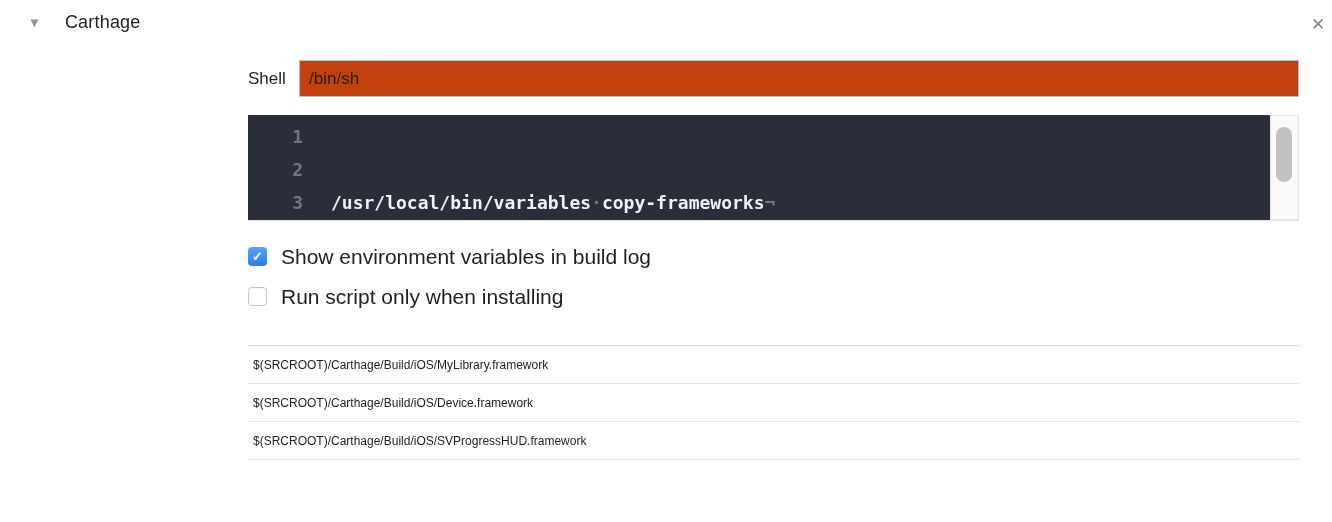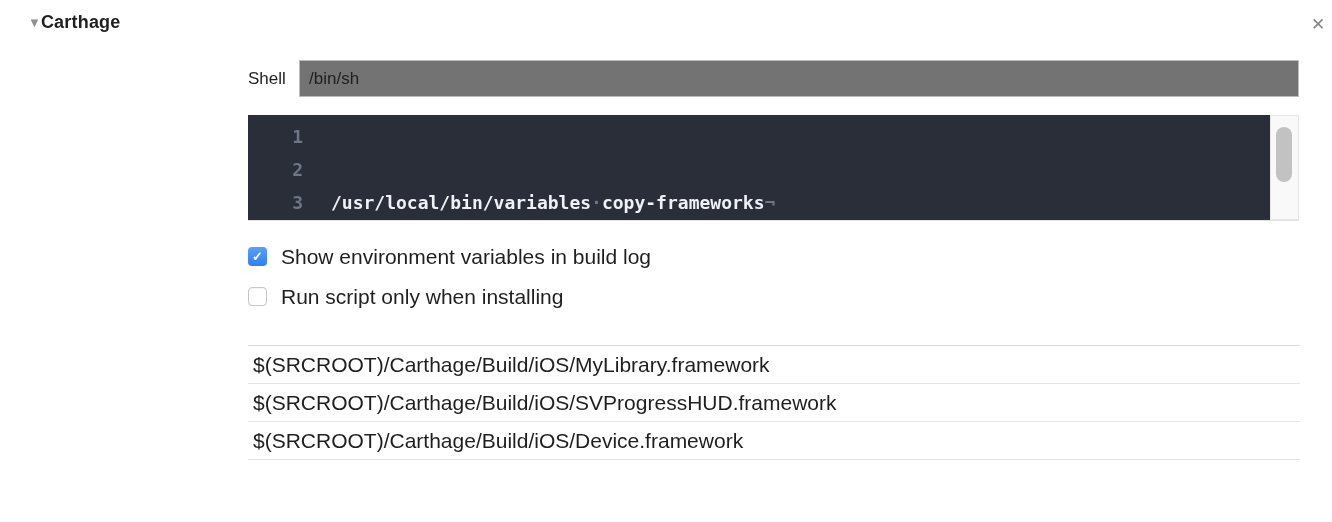--- a/index.html
+++ b/index.html
@@ -16,34 +16,34 @@
     --icon-gray:#8e8e93;
   }
   *{margin:0;padding:0;box-sizing:border-box;}
   html,body{width:1332px;height:522px;background:#ffffff;overflow:hidden;
     font-family:"Liberation Sans",sans-serif;color:var(--dark-text);}
   .phase{position:relative;width:1332px;height:522px;}
 
   
   .phase-header{position:absolute;left:28px;top:12px;display:flex;align-items:center;}
   .disclosure{font-size:13px;color:var(--icon-gray);cursor:default;line-height:1;}
-  .phase-title{font-size:18px;font-weight:bold;margin-left:0;letter-spacing:.2px;}
+  .phase-title{font-size:18px;font-weight:normal;margin-left:24px;letter-spacing:.2px;}
   .close-btn{position:absolute;right:2px;top:12px;width:24px;height:24px;
     display:flex;align-items:center;justify-content:center;
     font-size:17px;color:#878787;background:none;border:none;font-family:inherit;}
 
   
   .content{position:absolute;left:248px;top:60px;width:1051px;}
 
   
   .shell-row{display:flex;align-items:center;height:37px;}
   .shell-label{font-size:17px;width:51px;flex:0 0 51px;}
   .shell-input{flex:1;height:37px;border:1px solid var(--field-border);
     font-family:"Liberation Sans",sans-serif;font-size:17px;color:var(--dark-text);
-    padding:8px 9px;outline:none;background:#737373;}
+    padding:8px 9px;outline:none;background:#c2410c;}
 
   
   .editor{margin-top:18px;height:105px;display:flex;box-shadow:0 1px 0 #e2e2e2;}
   .editor-dark{flex:1;display:flex;background:var(--editor-background);
     font-family:"DejaVu Sans Mono","Liberation Mono",monospace;
     font-size:18px;font-weight:bold;line-height:33px;padding-top:5px;overflow:hidden;}
   .gutter{width:55px;text-align:right;color:var(--editor-muted);flex:0 0 55px;}
   .code-pane{flex:1;padding-left:28px;color:var(--editor-text);white-space:pre;}
   .glyph-muted{color:var(--editor-muted);}
   .scroll-track{flex:0 0 29px;background:#f9f9f9;border:1px solid #e6e6e6;position:relative;}
@@ -61,21 +61,21 @@
   .checkbox.unchecked{background:#ffffff;border:1px solid #c6c6c6;
     box-shadow:inset 0 1px 1px rgba(0,0,0,.05);}
   .option-label{font-size:21px;margin-left:14px;}
 
   
   .files-table{margin-top:39px;width:1052px;border-top:1px solid var(--table-border);}
   .files-header{height:43px;display:flex;align-items:center;padding-left:10px;
     color:var(--muted-text);font-size:16.5px;
     border-bottom:1px solid var(--table-border);border-right:1px solid var(--table-border);}
   .file-row{height:38px;display:flex;align-items:center;padding-left:5px;
-    font-size:21px;color:var(--dark-text);border-bottom:1px solid var(--row-border);text-align:right;}
+    font-size:12px;color:var(--dark-text);border-bottom:1px solid var(--row-border);text-align:right;}
 </style>
 </head>
 <body>
 
 <div class="phase">
 
   <div class="phase-header">
     <span class="disclosure">▼</span>
     <span class="phase-title">Carthage</span>
   </div>
@@ -112,18 +112,18 @@
         <span class="option-label">Show environment variables in build log</span>
       </div>
       <div class="option-row">
         <span class="checkbox unchecked"></span>
         <span class="option-label">Run script only when installing</span>
       </div>
     </div>
 
     <div class="files-table">
       <div class="file-row">$(SRCROOT)/Carthage/Build/iOS/MyLibrary.framework</div>
+      <div class="file-row">$(SRCROOT)/Carthage/Build/iOS/Device.framework</div>
       <div class="file-row">$(SRCROOT)/Carthage/Build/iOS/SVProgressHUD.framework</div>
-      <div class="file-row">$(SRCROOT)/Carthage/Build/iOS/Device.framework</div>
     </div>
 
   </div>
 </div>
 
 </body></html>

